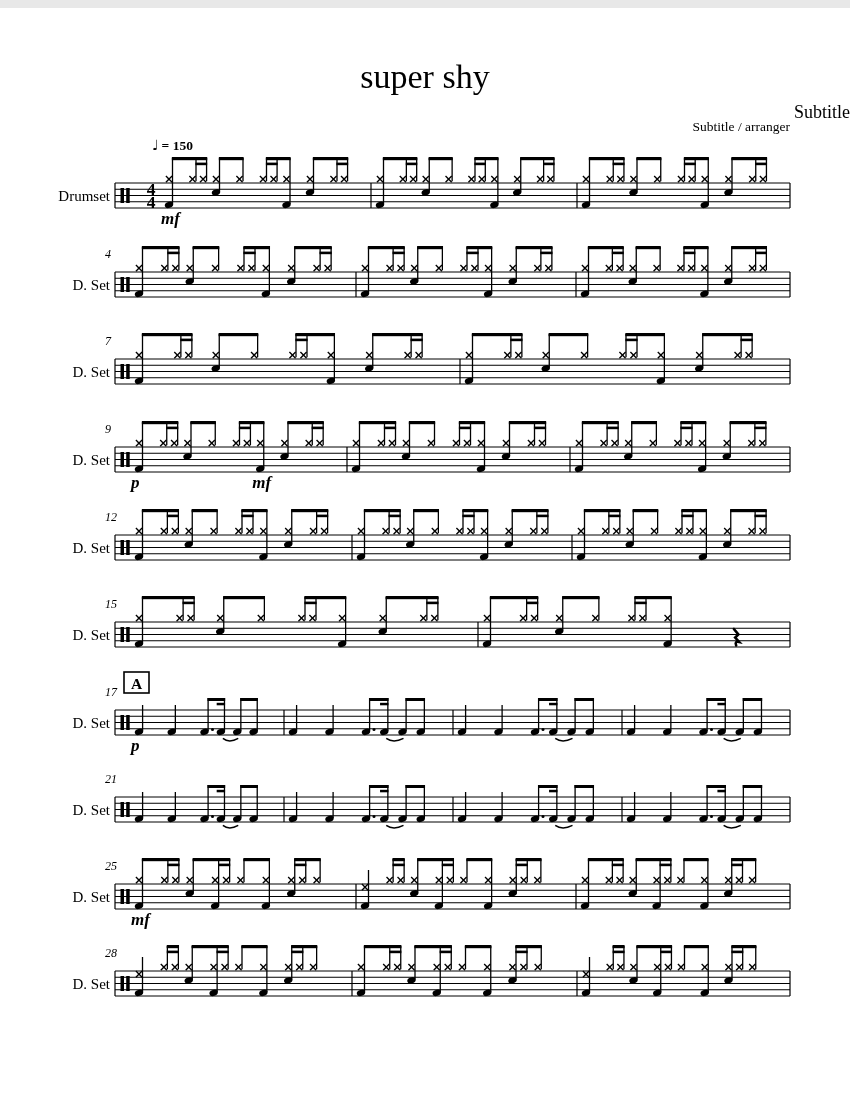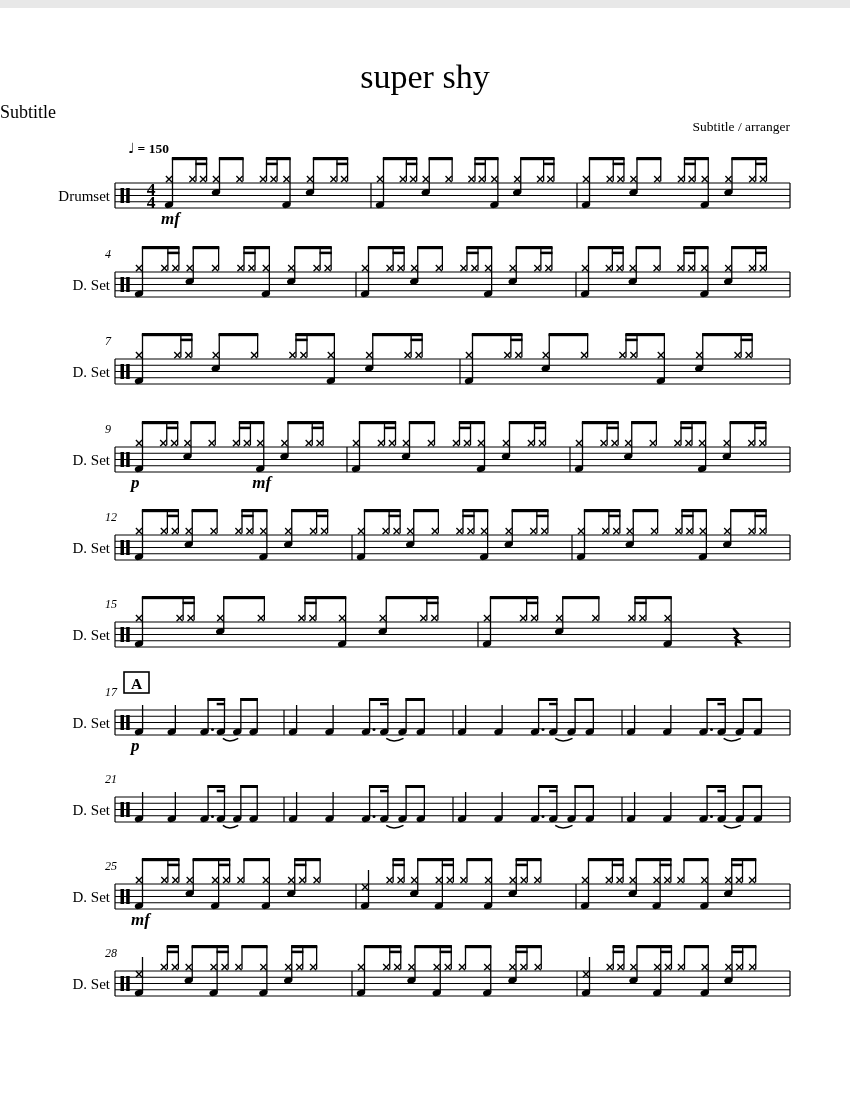--- a/index.html
+++ b/index.html
@@ -11,29 +11,29 @@
     font-family:"Liberation Serif","DejaVu Serif",serif;
     color:#000;
     overflow:hidden;
   }
   .title{
     position:absolute;left:0;top:50px;width:850px;
     text-align:center;font-size:34px;line-height:38px;
   }
   .subtitle{
     position:absolute;left:0;top:93px;width:850px;
-    text-align:left;font-size:18px;line-height:22px;
+    text-align:right;font-size:18px;line-height:22px;
   }
   .composer{
     position:absolute;right:60px;top:110px;
     font-size:13.5px;line-height:17px;text-align:right;
   }
   .tempo{
-    position:absolute;left:128px;top:127px;
-    font-size:13.5px;font-weight:bold;line-height:26px;
+    position:absolute;left:152px;top:127px;
+    font-size:13.5px;font-weight:bold;line-height:21px;
   }
   .tempo .note-glyph{
     font-family:"DejaVu Sans",sans-serif;
     font-size:14px;font-weight:bold;margin-right:3px;
   }
   .part-label{
     position:absolute;left:0;width:110px;text-align:right;
     font-size:15px;line-height:18px;
   }
   svg{position:absolute;left:0;top:0;}

